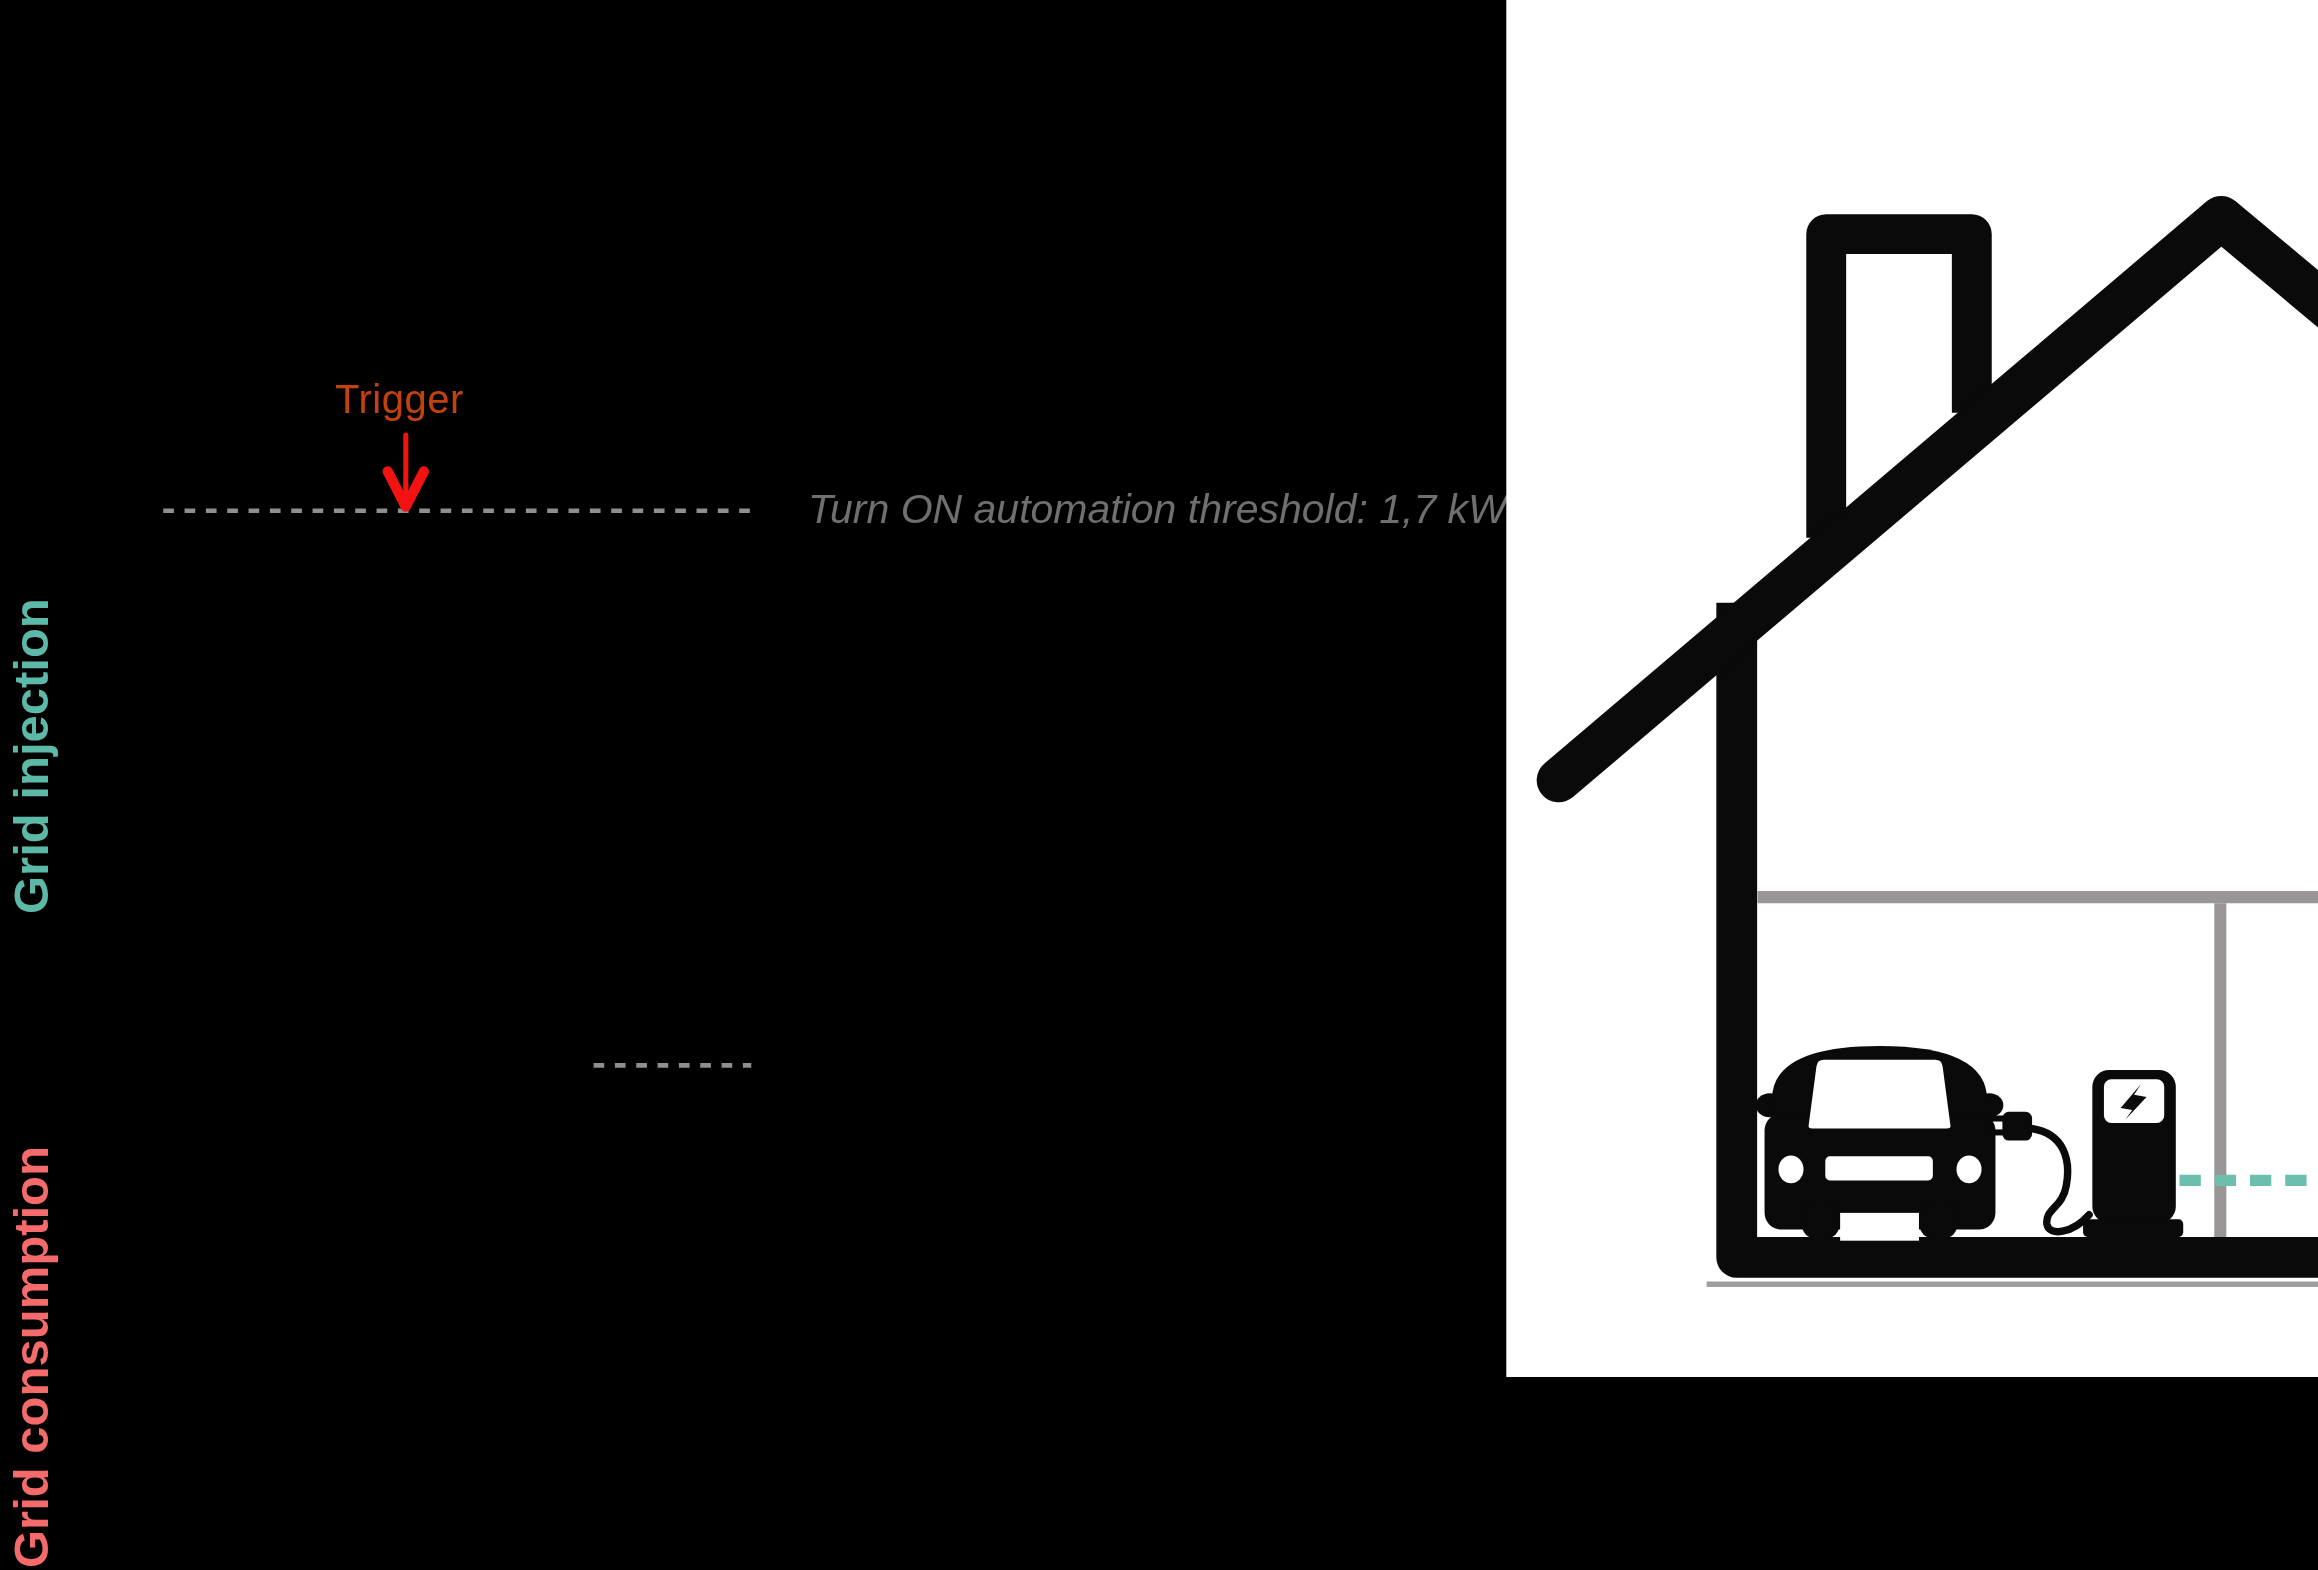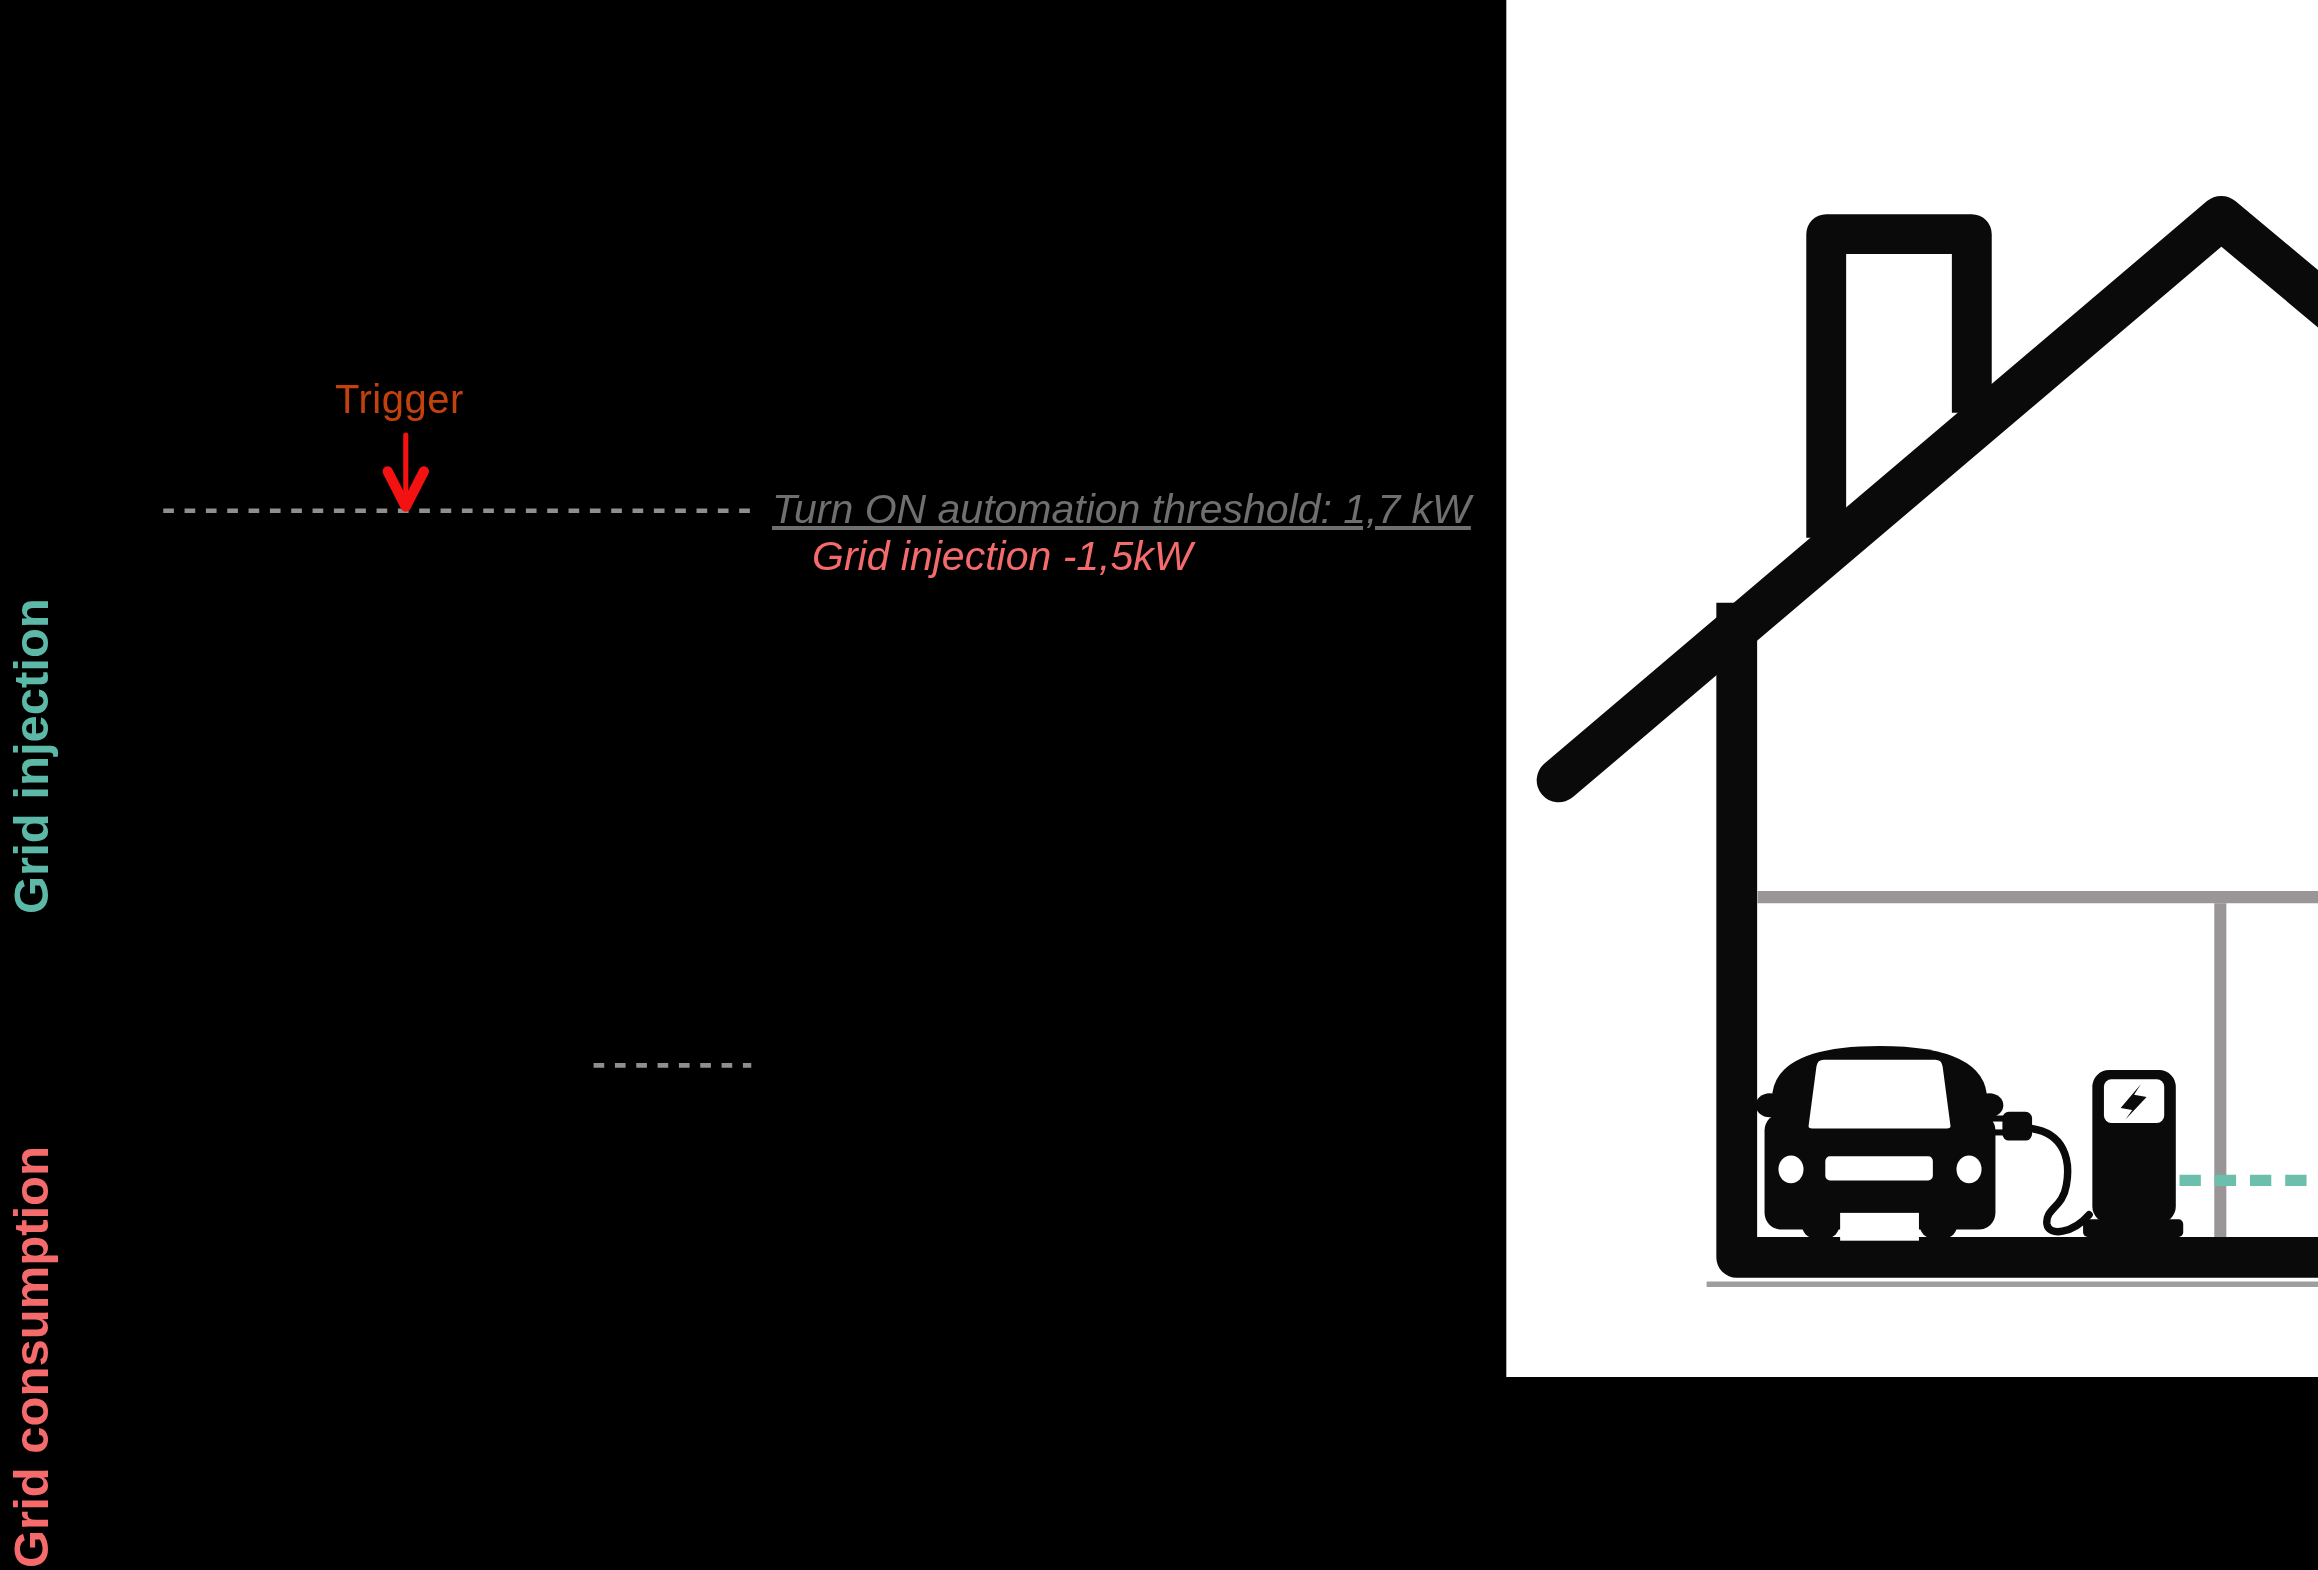--- a/index.html
+++ b/index.html
@@ -7,21 +7,21 @@
     position:relative;width:3581px;height:1571px;background:#000;
     overflow:hidden;font-family:"Liberation Sans", sans-serif;
   }
   .abs{position:absolute;}
   .lbl-trigger{
     left:335px;top:377px;font-size:40px;color:#c2410c;font-weight:500;letter-spacing:0.5px;
   }
   .lbl-threshold{
     font-size:41px;font-style:italic;color:#6f6f6f;letter-spacing:0px;white-space:nowrap;
   }
-  .lbl-on{left:772px;top:486px;text-decoration:underline;}
+  .lbl-on{left:808px;top:486px;}
   .lbl-off{left:766px;top:1040px;}
   .lbl-sub{
     left:812px;top:533px;font-size:41px;font-style:italic;color:#F56B6B;white-space:nowrap;
   }
   .axis-label{
     font-weight:bold;font-size:49px;line-height:49px;white-space:nowrap;
     transform:rotate(-90deg);transform-origin:0 0;
   }
   .axis-injection{left:7.4px;top:914px;color:#5CB9A8;width:392px;}
   .axis-consumption{left:7.4px;top:1568px;color:#F56B6B;width:529px;}
@@ -36,21 +36,20 @@
     <line x1="352" y1="1101" x2="1630" y2="1101" stroke="#8f8f8f" stroke-width="10" stroke-dasharray="23 23"></line>
     <line x1="1280" y1="2297" x2="1620" y2="2297" stroke="#8f8f8f" stroke-width="10" stroke-dasharray="23 23"></line>
     <g stroke="#f41111" fill="none" stroke-linecap="round" stroke-linejoin="round">
       <line x1="875" y1="938" x2="875" y2="1068" stroke-width="11"></line>
       <path d="M 836,1016 L 875,1092 L 914,1016" stroke-width="22"></path>
     </g>
   </svg>
 
   <div class="abs lbl-trigger">Trigger</div>
   <div class="abs lbl-threshold lbl-on">Turn ON automation threshold: 1,7 kW</div>
-  <div class="abs lbl-sub">Grid injection -1,5kW</div>
   <div class="abs axis-label axis-injection">Grid injection</div>
   <div class="abs axis-label axis-consumption">Grid consumption</div>
 
   <svg class="abs" style="left:1506px;top:0;width:1972px;height:1377px" viewBox="3248 0 4252 2970">
 
     <defs>
       <clipPath id="sunClip">
           <circle cx="5575" cy="325" r="95"></circle>
         </clipPath>
     </defs>

